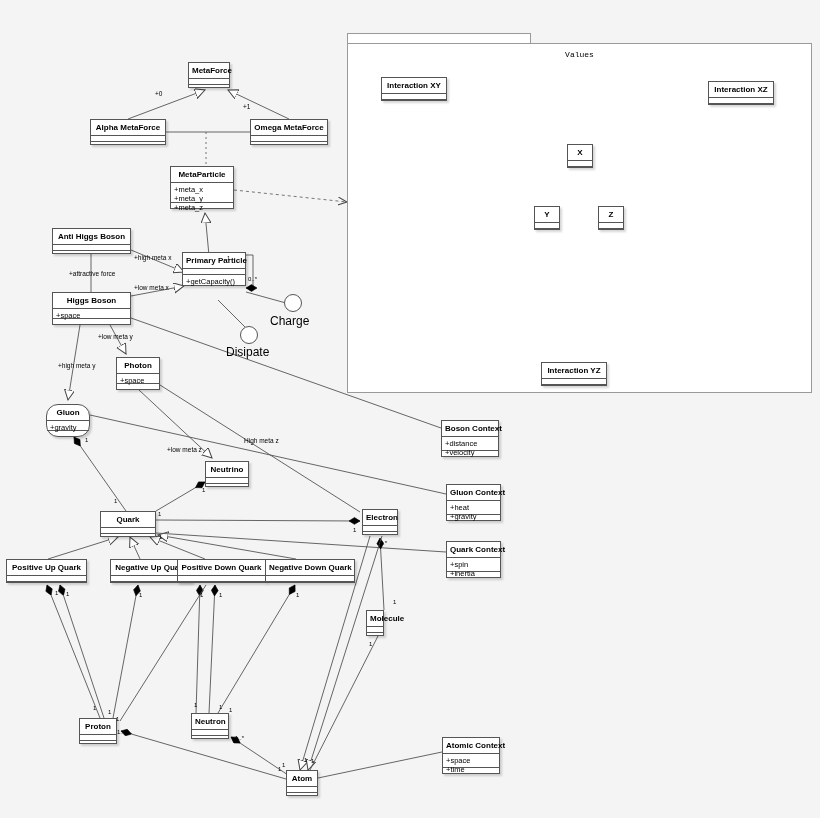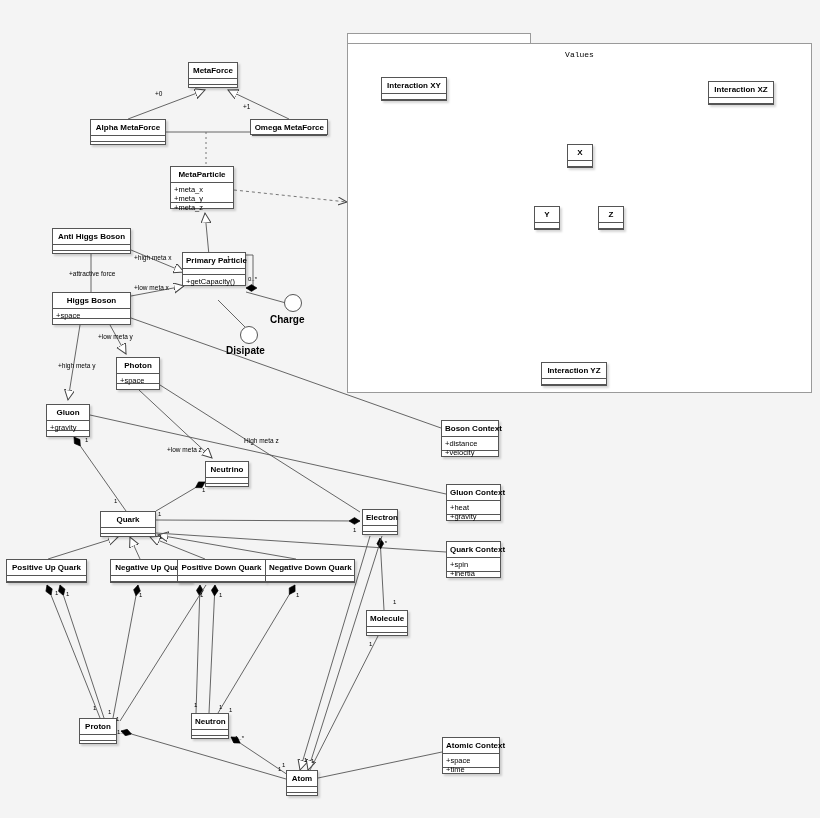--- a/index.html
+++ b/index.html
@@ -73,22 +73,22 @@
   .iface{
     position:absolute;
     width:18px;height:18px;
     border:1px solid #555;
     border-radius:50%;
     background:#fff;
     box-sizing:border-box;
   }
   .iface-label{
     position:absolute;
-    font-size:10px;
-    font-weight:bold;
+    font-size:12px;
+    font-weight:normal;
     color:#000;
     white-space:nowrap;
     text-align:center;
   }
   .edge-label{
     position:absolute;
     font-size:6.5px;
     color:#000;
     white-space:nowrap;
     font-family:"Liberation Sans", sans-serif;
@@ -207,31 +207,31 @@
       <path d="M741,105 L624,218"></path>
       <path d="M574,230 L574,362"></path>
     </g>
   </svg>
 
   <div class="pkg-tab" style="left:347px;top:33px;width:184px;height:10px;"></div>
   <div class="pkg" style="left:347px;top:43px;width:465px;height:350px;"></div>
   <div class="pkg-title" style="left:347px;top:50px;width:465px;">Values</div>
 
   <div id="class-layer">
-      <div class="cls" style="left: 188px; top: 62px; width: 50px; height: 26px;">
+      <div class="cls" style="left: 188px; top: 62px; width: 42px; height: 26px;">
         <div class="name">MetaForce</div>
         <div class="attrs empty"></div>
         <div class="ops empty"></div>
       </div>
       <div class="cls" style="left: 90px; top: 119px; width: 76px; height: 26px;">
         <div class="name">Alpha MetaForce</div>
         <div class="attrs empty"></div>
         <div class="ops empty"></div>
       </div>
-      <div class="cls" style="left: 250px; top: 119px; width: 78px; height: 16px; align-items: flex-end;">
+      <div class="cls" style="left: 250px; top: 119px; width: 78px; height: 26px;">
         <div class="name">Omega MetaForce</div>
         <div class="attrs empty"></div>
         <div class="ops empty"></div>
       </div>
       <div class="cls" style="left: 170px; top: 166px; width: 64px; height: 43px;">
         <div class="name">MetaParticle</div>
         <div class="attrs">
           <div>+meta_x</div>
           <div>+meta_y</div>
           <div>+meta_z</div>
@@ -257,21 +257,21 @@
           <div>+getCapacity()</div>
         </div>
       </div>
       <div class="cls" style="left: 116px; top: 357px; width: 44px; height: 33px;">
         <div class="name">Photon</div>
         <div class="attrs">
           <div>+space</div>
         </div>
         <div class="ops empty"></div>
       </div>
-      <div class="cls" style="left: 46px; top: 404px; width: 44px; height: 33px;">
+      <div class="cls" style="left: 46px; top: 404px; width: 44px; height: 33px; border-radius: 12px;">
         <div class="name">Gluon</div>
         <div class="attrs">
           <div>+gravity</div>
         </div>
         <div class="ops empty"></div>
       </div>
       <div class="cls" style="left: 205px; top: 461px; width: 44px; height: 26px;">
         <div class="name">Neutrino</div>
         <div class="attrs empty"></div>
         <div class="ops empty"></div>
@@ -299,21 +299,21 @@
       <div class="cls" style="left: 177px; top: 559px; width: 89px; height: 24px;">
         <div class="name">Positive Down Quark</div>
         <div class="attrs empty"></div>
         <div class="ops empty"></div>
       </div>
       <div class="cls" style="left: 265px; top: 559px; width: 90px; height: 24px;">
         <div class="name">Negative Down Quark</div>
         <div class="attrs empty"></div>
         <div class="ops empty"></div>
       </div>
-      <div class="cls" style="left: 366px; top: 610px; width: 42px; height: 26px;">
+      <div class="cls" style="left: 366px; top: 610px; width: 18px; height: 26px;">
         <div class="name">Molecule</div>
         <div class="attrs empty"></div>
         <div class="ops empty"></div>
       </div>
       <div class="cls" style="left: 79px; top: 718px; width: 38px; height: 26px;">
         <div class="name">Proton</div>
         <div class="attrs empty"></div>
         <div class="ops empty"></div>
       </div>
       <div class="cls" style="left: 191px; top: 713px; width: 38px; height: 26px;">

